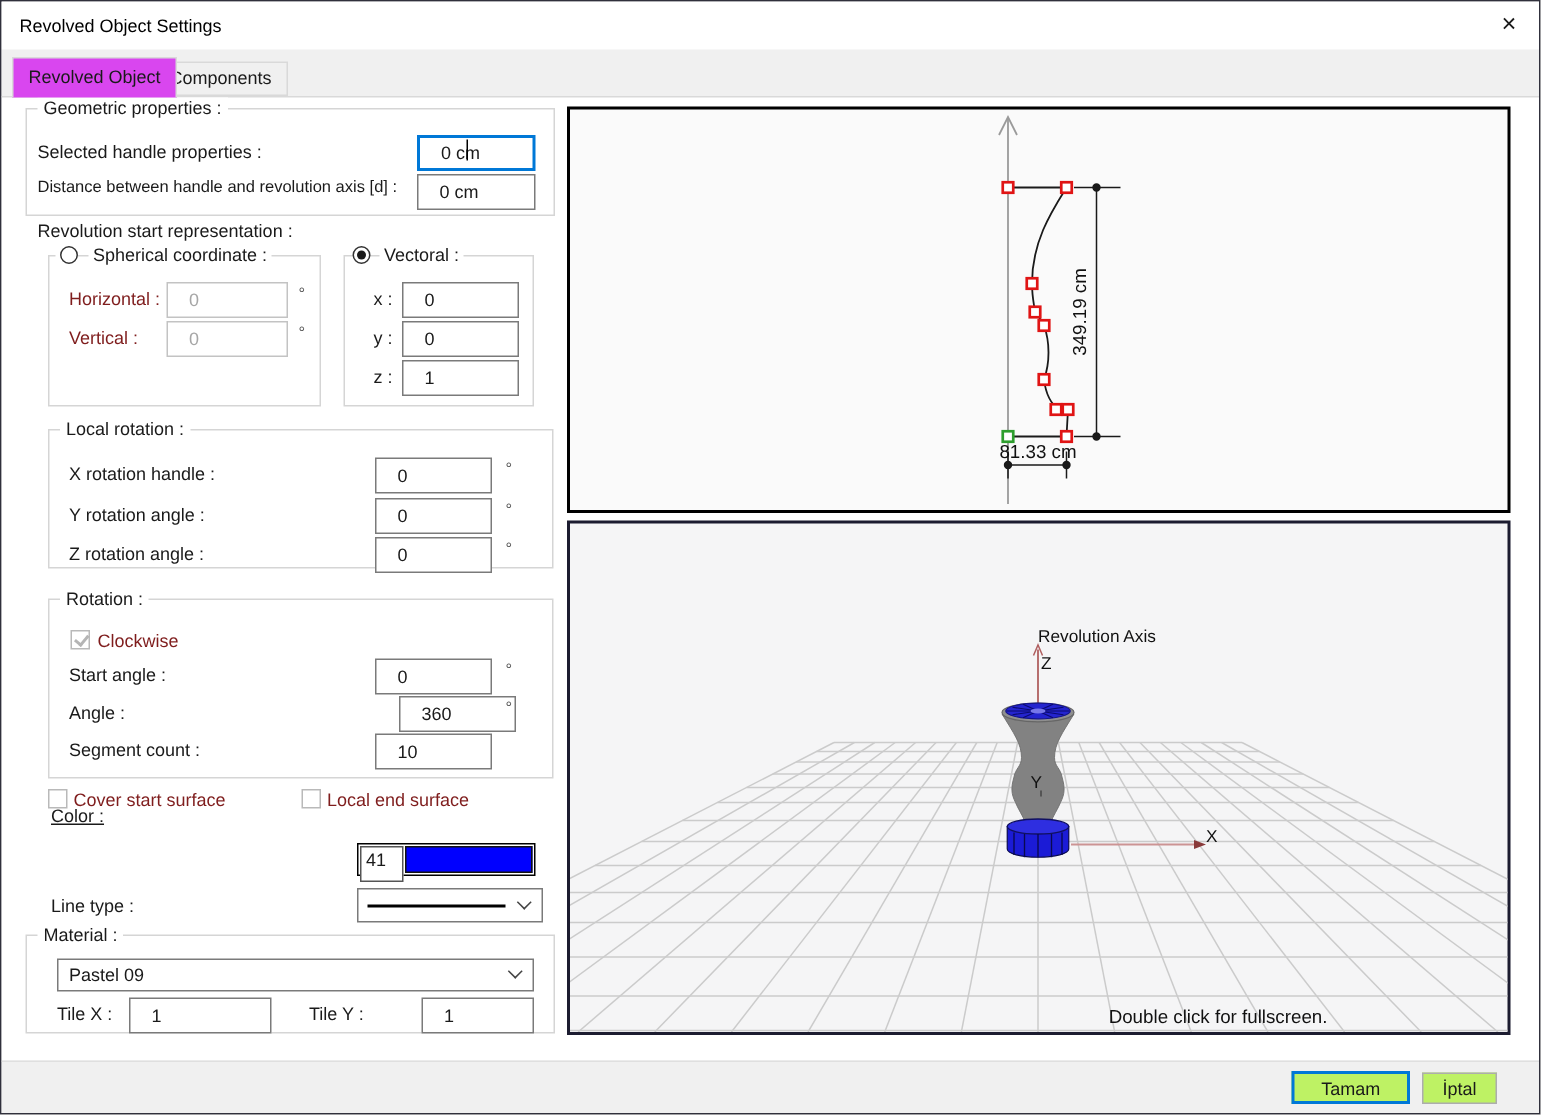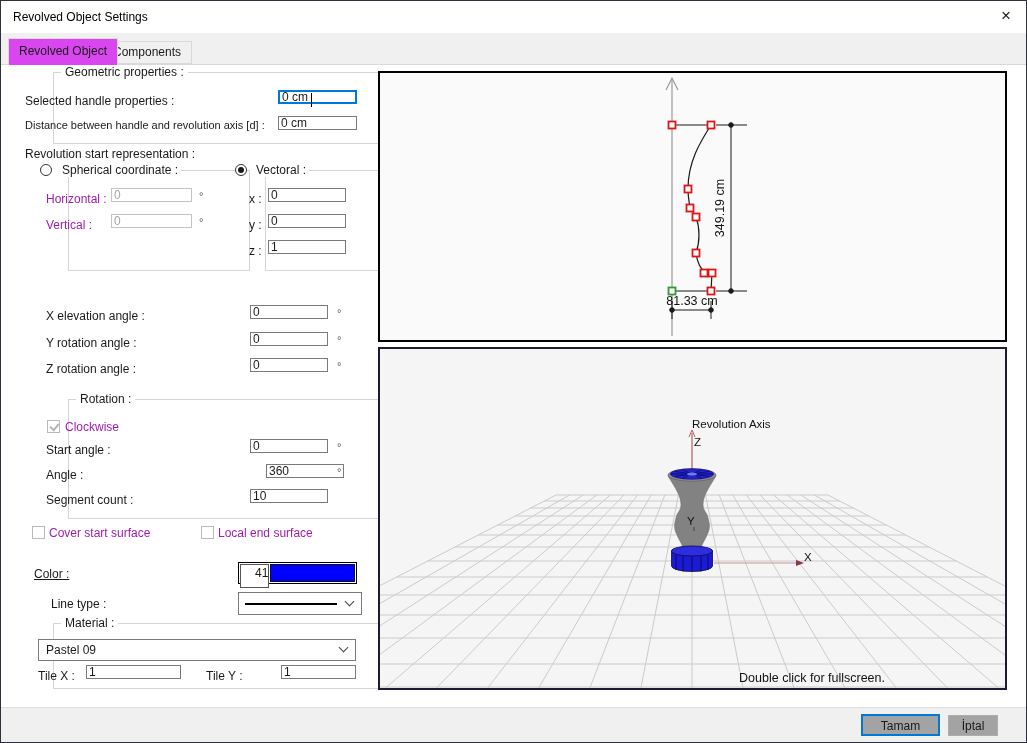--- a/index.html
+++ b/index.html
@@ -12,55 +12,55 @@
   .title{position:absolute;left:12px;top:9px;font-size:12px;color:#000;}
   .close-btn{position:absolute;right:0;top:0;width:40px;height:32px;text-align:center;
     line-height:30px;font-size:17px;color:#1a1a1a;cursor:default;}
   
   .tabstrip{position:absolute;left:0;top:32px;width:100%;height:31px;background:#f0f0f0;}
   .page{position:absolute;left:0;top:63px;width:100%;height:643px;background:#fff;border-top:1px solid #d9d9d9;}
   .tab{position:absolute;border:1px solid #d9d9d9;padding:0 10px;line-height:24px;white-space:nowrap;}
   .tab.active{left:7px;top:37px;height:27px;background:#d946ef;border-bottom:none;z-index:5;line-height:25px;}
   .tab.inactive{left:101px;top:40px;height:23px;background:#f0f0f0;line-height:21px;}
   
-  .gb{position:absolute;border:1px solid #d5d5d5;margin-left:36px;}
+  .gb{position:absolute;border:1px solid #d5d5d5;}
   .legend{position:absolute;top:-8px;left:7px;background:#fff;padding:0 4px;white-space:nowrap;}
   .lbl{position:absolute;white-space:nowrap;}
-  .dis{color:#a21caf;}
-  .inp{position:absolute;height:14px;border:1px solid #7a7a7a;background:#fff;color:#1a1a1a;
-    font-family:inherit;font-size:12px;padding:0 2px;margin:0;}
+  .dis{color:#7f1d1d;}
+  .inp{position:absolute;height:24px;border:1px solid #7a7a7a;background:#fff;color:#1a1a1a;
+    font-family:inherit;font-size:12px;padding:0 14px;margin:0;}
   .inp.focused{border:2px solid #0078d7;}
   .inp:disabled,.inp.disabled{border:1px solid #c3c3c3;color:#a6a6a6;background:#fff;}
   .caret{position:absolute;width:1px;height:14px;background:#000;}
   .deg{position:absolute;color:#555;font-size:11px;}
   
   .radio{position:absolute;width:12px;height:12px;border:1px solid #333;border-radius:50%;background:#fff;}
   .radio.checked::after{content:"";position:absolute;left:2px;top:2px;width:6px;height:6px;border-radius:50%;background:#1a1a1a;}
   .chk{position:absolute;width:13px;height:13px;border:1px solid #b9b9b9;background:#fff;}
   .chk.checked-dis::after{content:"";position:absolute;left:2px;top:2px;width:7px;height:4px;
     border-left:2px solid #b5b5b5;border-bottom:2px solid #b5b5b5;transform:rotate(-50deg);}
   
   .combo{position:absolute;border:1px solid #7a7a7a;background:#fff;}
   .combo .chev{position:absolute;right:8px;top:50%;width:7px;height:7px;margin-top:-6px;
     border-right:1.5px solid #444;border-bottom:1.5px solid #444;transform:rotate(45deg);}
   .combo .linepreview{position:absolute;left:6px;top:50%;width:92px;height:2px;background:#000;margin-top:-1px;}
   .combo .val{position:absolute;left:7px;top:3px;white-space:nowrap;}
   
   .swatch{position:absolute;border:1px solid #000;background:#fff;}
   .swatch .numcell{position:absolute;left:1px;top:1px;width:29px;height:24px;border:1px solid #555;
-    background:#fff;padding:1px 0 0 14px;}
+    background:#fff;padding:1px 0 0 3px;}
   .swatch .colorcell{position:absolute;left:31px;top:1px;right:1px;height:18px;border:1px solid #111;}
   
   .preview2d{position:absolute;left:377px;top:70px;width:629px;height:271px;border:2px solid #000;background:#fafafa;}
   .preview3d{position:absolute;left:377px;top:346px;width:629px;height:343px;border:2px solid #1c1c30;background:#f5f5f6;}
   svg{display:block;}
   svg text{font-family:"Liberation Sans","DejaVu Sans",sans-serif;}
   
   .footer{position:absolute;left:0;top:706px;width:100%;height:37px;background:#f0f0f0;border-top:1px solid #dfdfdf;}
-  .btn{position:absolute;background:#a3a3a3;text-align:center;font-family:inherit;font-size:12px;color:#1a1a1a;}
+  .btn{position:absolute;background:#bef264;text-align:center;font-family:inherit;font-size:12px;color:#1a1a1a;}
   .btn.default{left:860px;top:6px;width:79px;height:22px;border:2px solid #0078d7;line-height:18px;}
   .btn.normal{left:947px;top:7px;width:50px;height:21px;border:1px solid #adadad;line-height:19px;}
 </style>
 </head>
 <body>
 
 <div class="dialog">
 
   <div class="titlebar">
     <div class="title">Revolved Object Settings</div>
@@ -98,21 +98,24 @@
   <div class="gb" style="left:228px;top:169px;width:127px;height:101px;"></div>
   <div class="radio checked" style="left:234px;top:163px;z-index:4;"></div>
   <div class="lbl" style="left:252px;top:162px;z-index:4;background:#fff;padding:0 3px;">Vectoral :</div>
   <div class="lbl" style="left:248px;top:191px;">x :</div>
   <input class="inp" style="left: 267px; top: 187px; width: 78px;" value="0">
   <div class="lbl" style="left:248px;top:217px;">y :</div>
   <input class="inp" style="left: 267px; top: 213px; width: 78px;" value="0">
   <div class="lbl" style="left:248px;top:243px;">z :</div>
   <input class="inp" style="left: 267px; top: 239px; width: 78px;" value="1">
 
-  <div class="lbl" style="left:45px;top:308px;">X elevation angle :</div>
+  <div class="gb" style="left:31px;top:285px;width:337px;height:93px;">
+    <div class="legend">Local rotation :</div>
+  </div>
+  <div class="lbl" style="left:45px;top:308px;">X rotation handle :</div>
   <input class="inp" style="left: 249px; top: 304px; width: 78px;" value="0">
   <div class="deg" style="left:336px;top:306px;">°</div>
   <div class="lbl" style="left:45px;top:335px;">Y rotation angle :</div>
   <input class="inp" style="left: 249px; top: 331px; width: 78px;" value="0">
   <div class="deg" style="left:336px;top:333px;">°</div>
   <div class="lbl" style="left:45px;top:361px;">Z rotation angle :</div>
   <input class="inp" style="left: 249px; top: 357px; width: 78px;" value="0">
   <div class="deg" style="left:336px;top:359px;">°</div>
 
   <div class="gb" style="left:31px;top:398px;width:337px;height:120px;">
@@ -127,27 +130,27 @@
   <input class="inp" style="left: 249px; top: 463px; width: 78px; margin-left: 16px;" value="360">
   <div class="deg" style="left:336px;top:465px;">°</div>
   <div class="lbl" style="left:45px;top:492px;">Segment count :</div>
   <input class="inp" style="left: 249px; top: 488px; width: 78px;" value="10">
 
   <div class="chk" style="left:31px;top:525px;"></div>
   <div class="lbl dis" style="left:48px;top:525px;">Cover start surface</div>
   <div class="chk" style="left:200px;top:525px;"></div>
   <div class="lbl dis" style="left:217px;top:525px;">Local end surface</div>
 
-  <div class="lbl" style="left:33px;top:566px;text-decoration:underline;">Color :</div>
+  <div class="lbl" style="left:33px;top:536px;text-decoration:underline;">Color :</div>
   <div class="swatch" style="left:237px;top:561px;width:119px;height:22px;">
     <div class="numcell">41</div>
     <div class="colorcell" style="background: rgb(0, 0, 255);"></div>
   </div>
 
-  <div class="lbl" style="left:50px;top:596px;">Line type :</div>
+  <div class="lbl" style="left:33px;top:596px;">Line type :</div>
   <div class="combo" style="left:237px;top:591px;width:124px;height:23px;">
     <div class="linepreview"></div>
     <div class="chev"></div>
   </div>
 
   <div class="gb" style="left:16px;top:622px;width:353px;height:66px;">
     <div class="legend">Material :</div>
   </div>
   <div class="combo" style="left:37px;top:638px;width:318px;height:22px;">
     <div class="val">Pastel 09</div>

